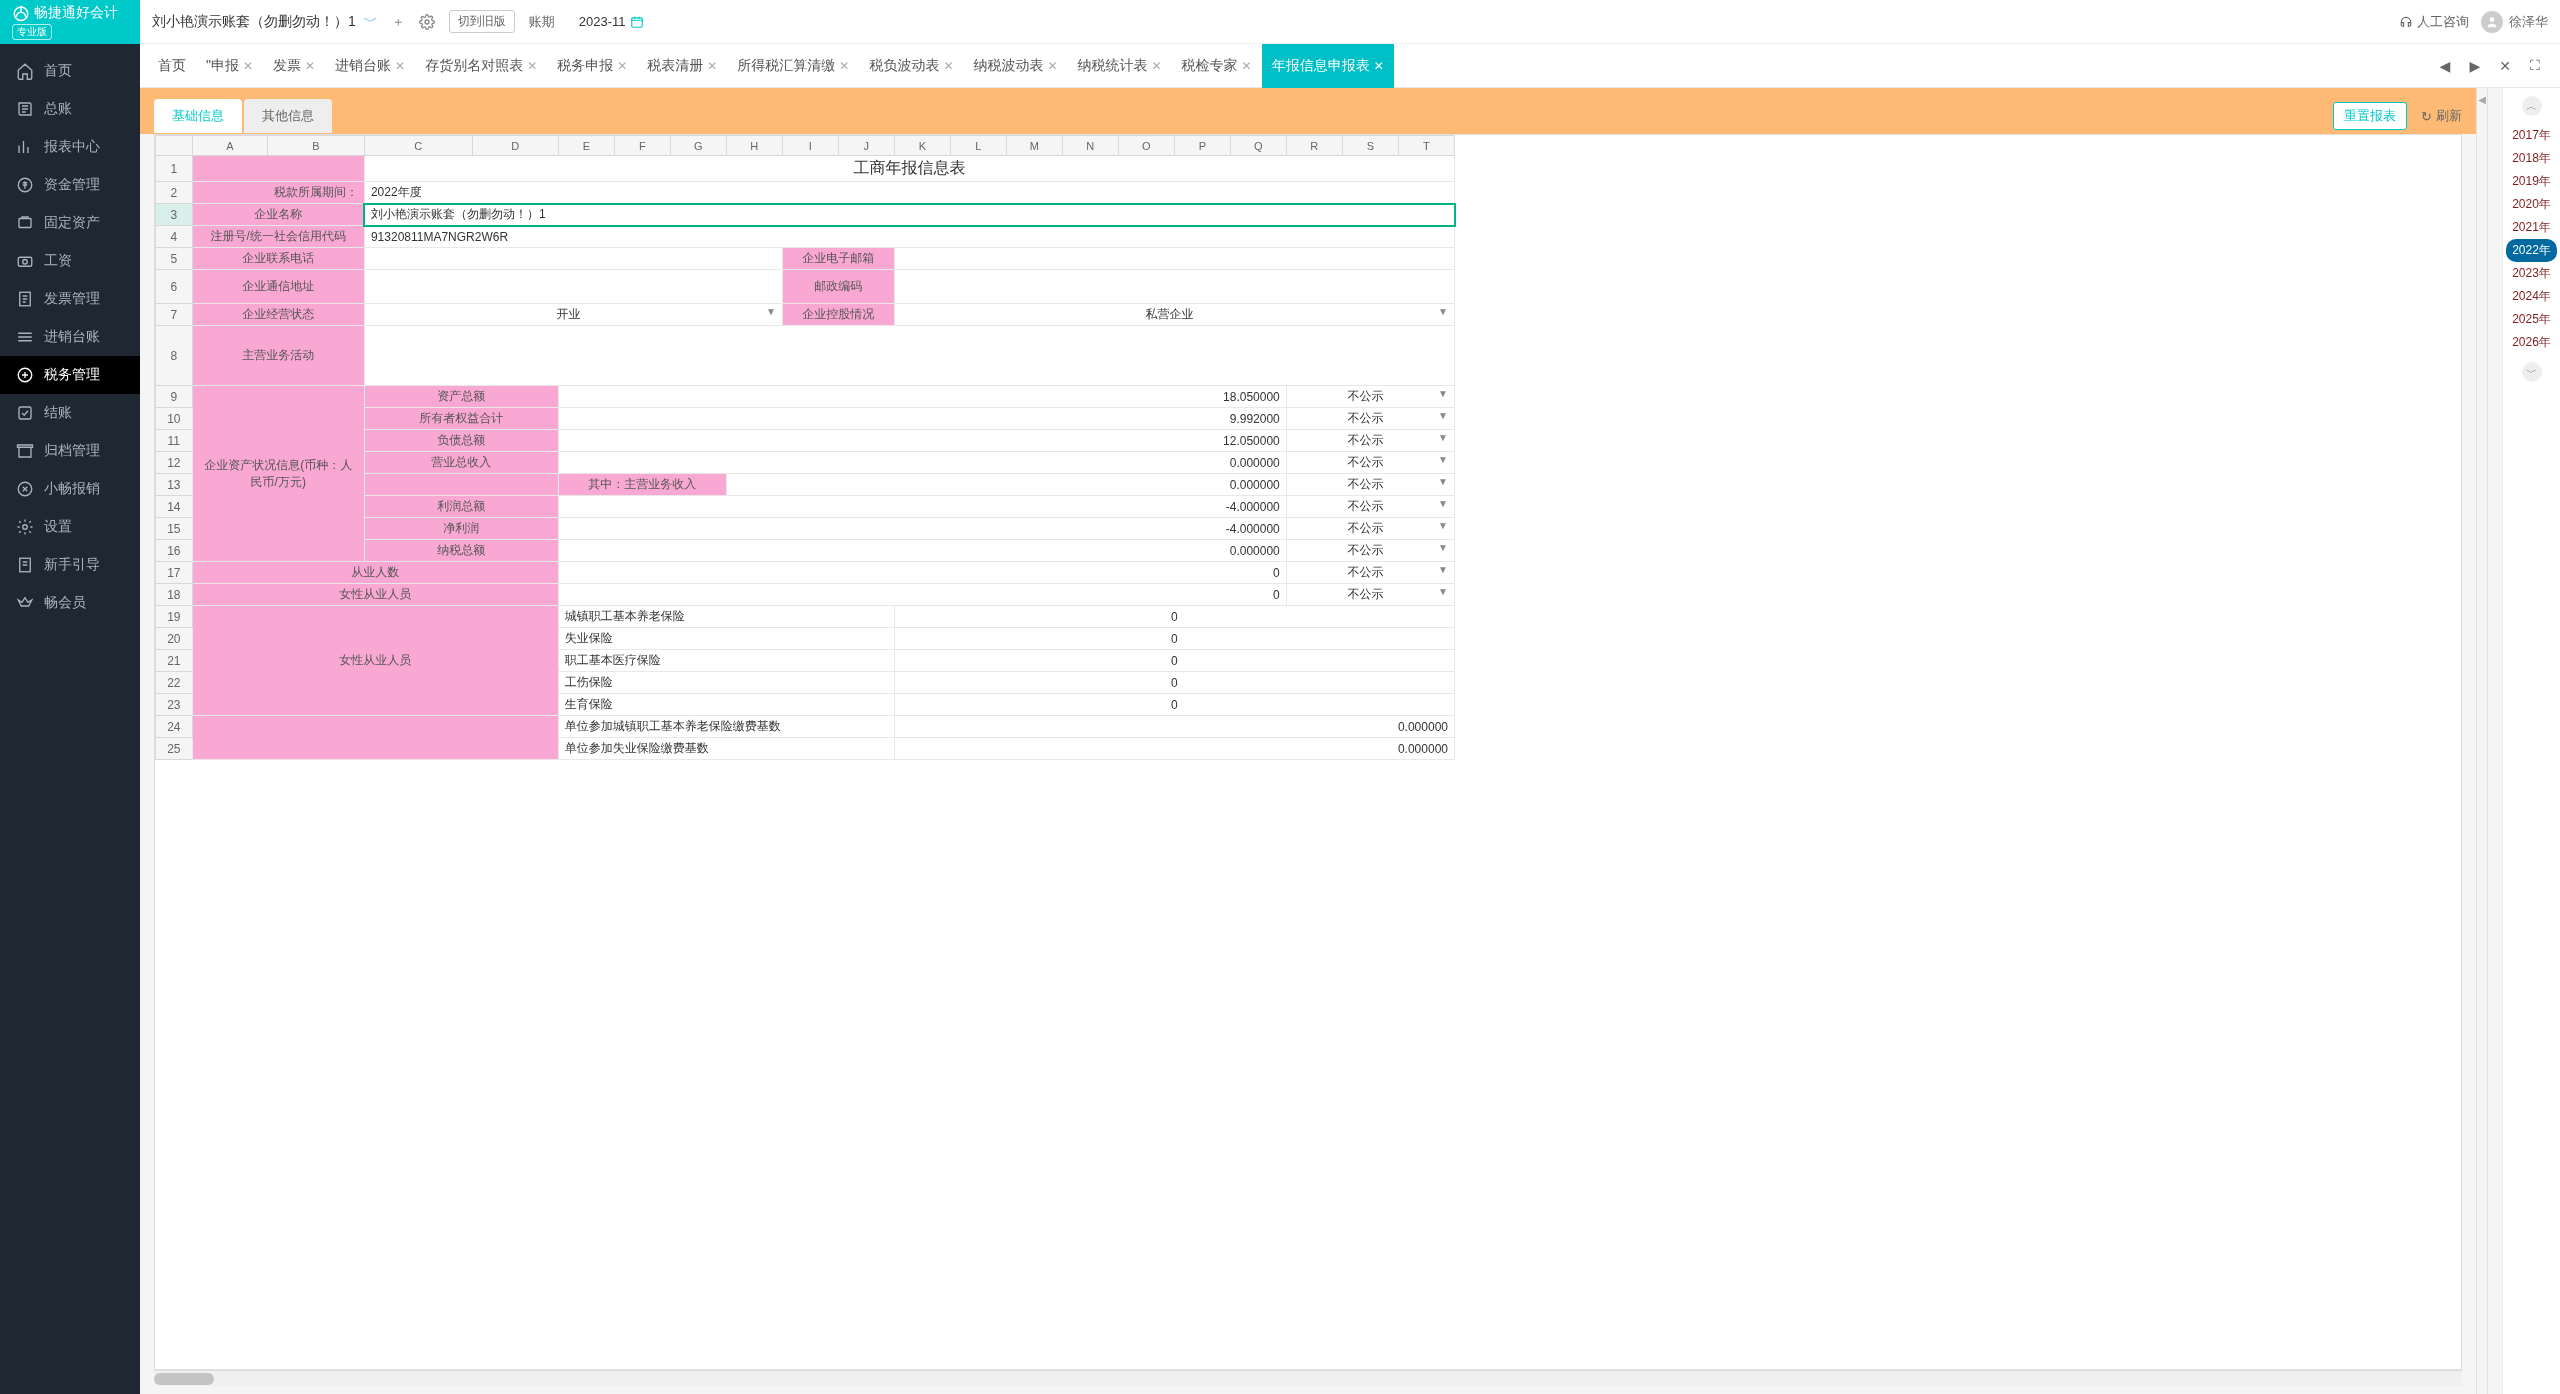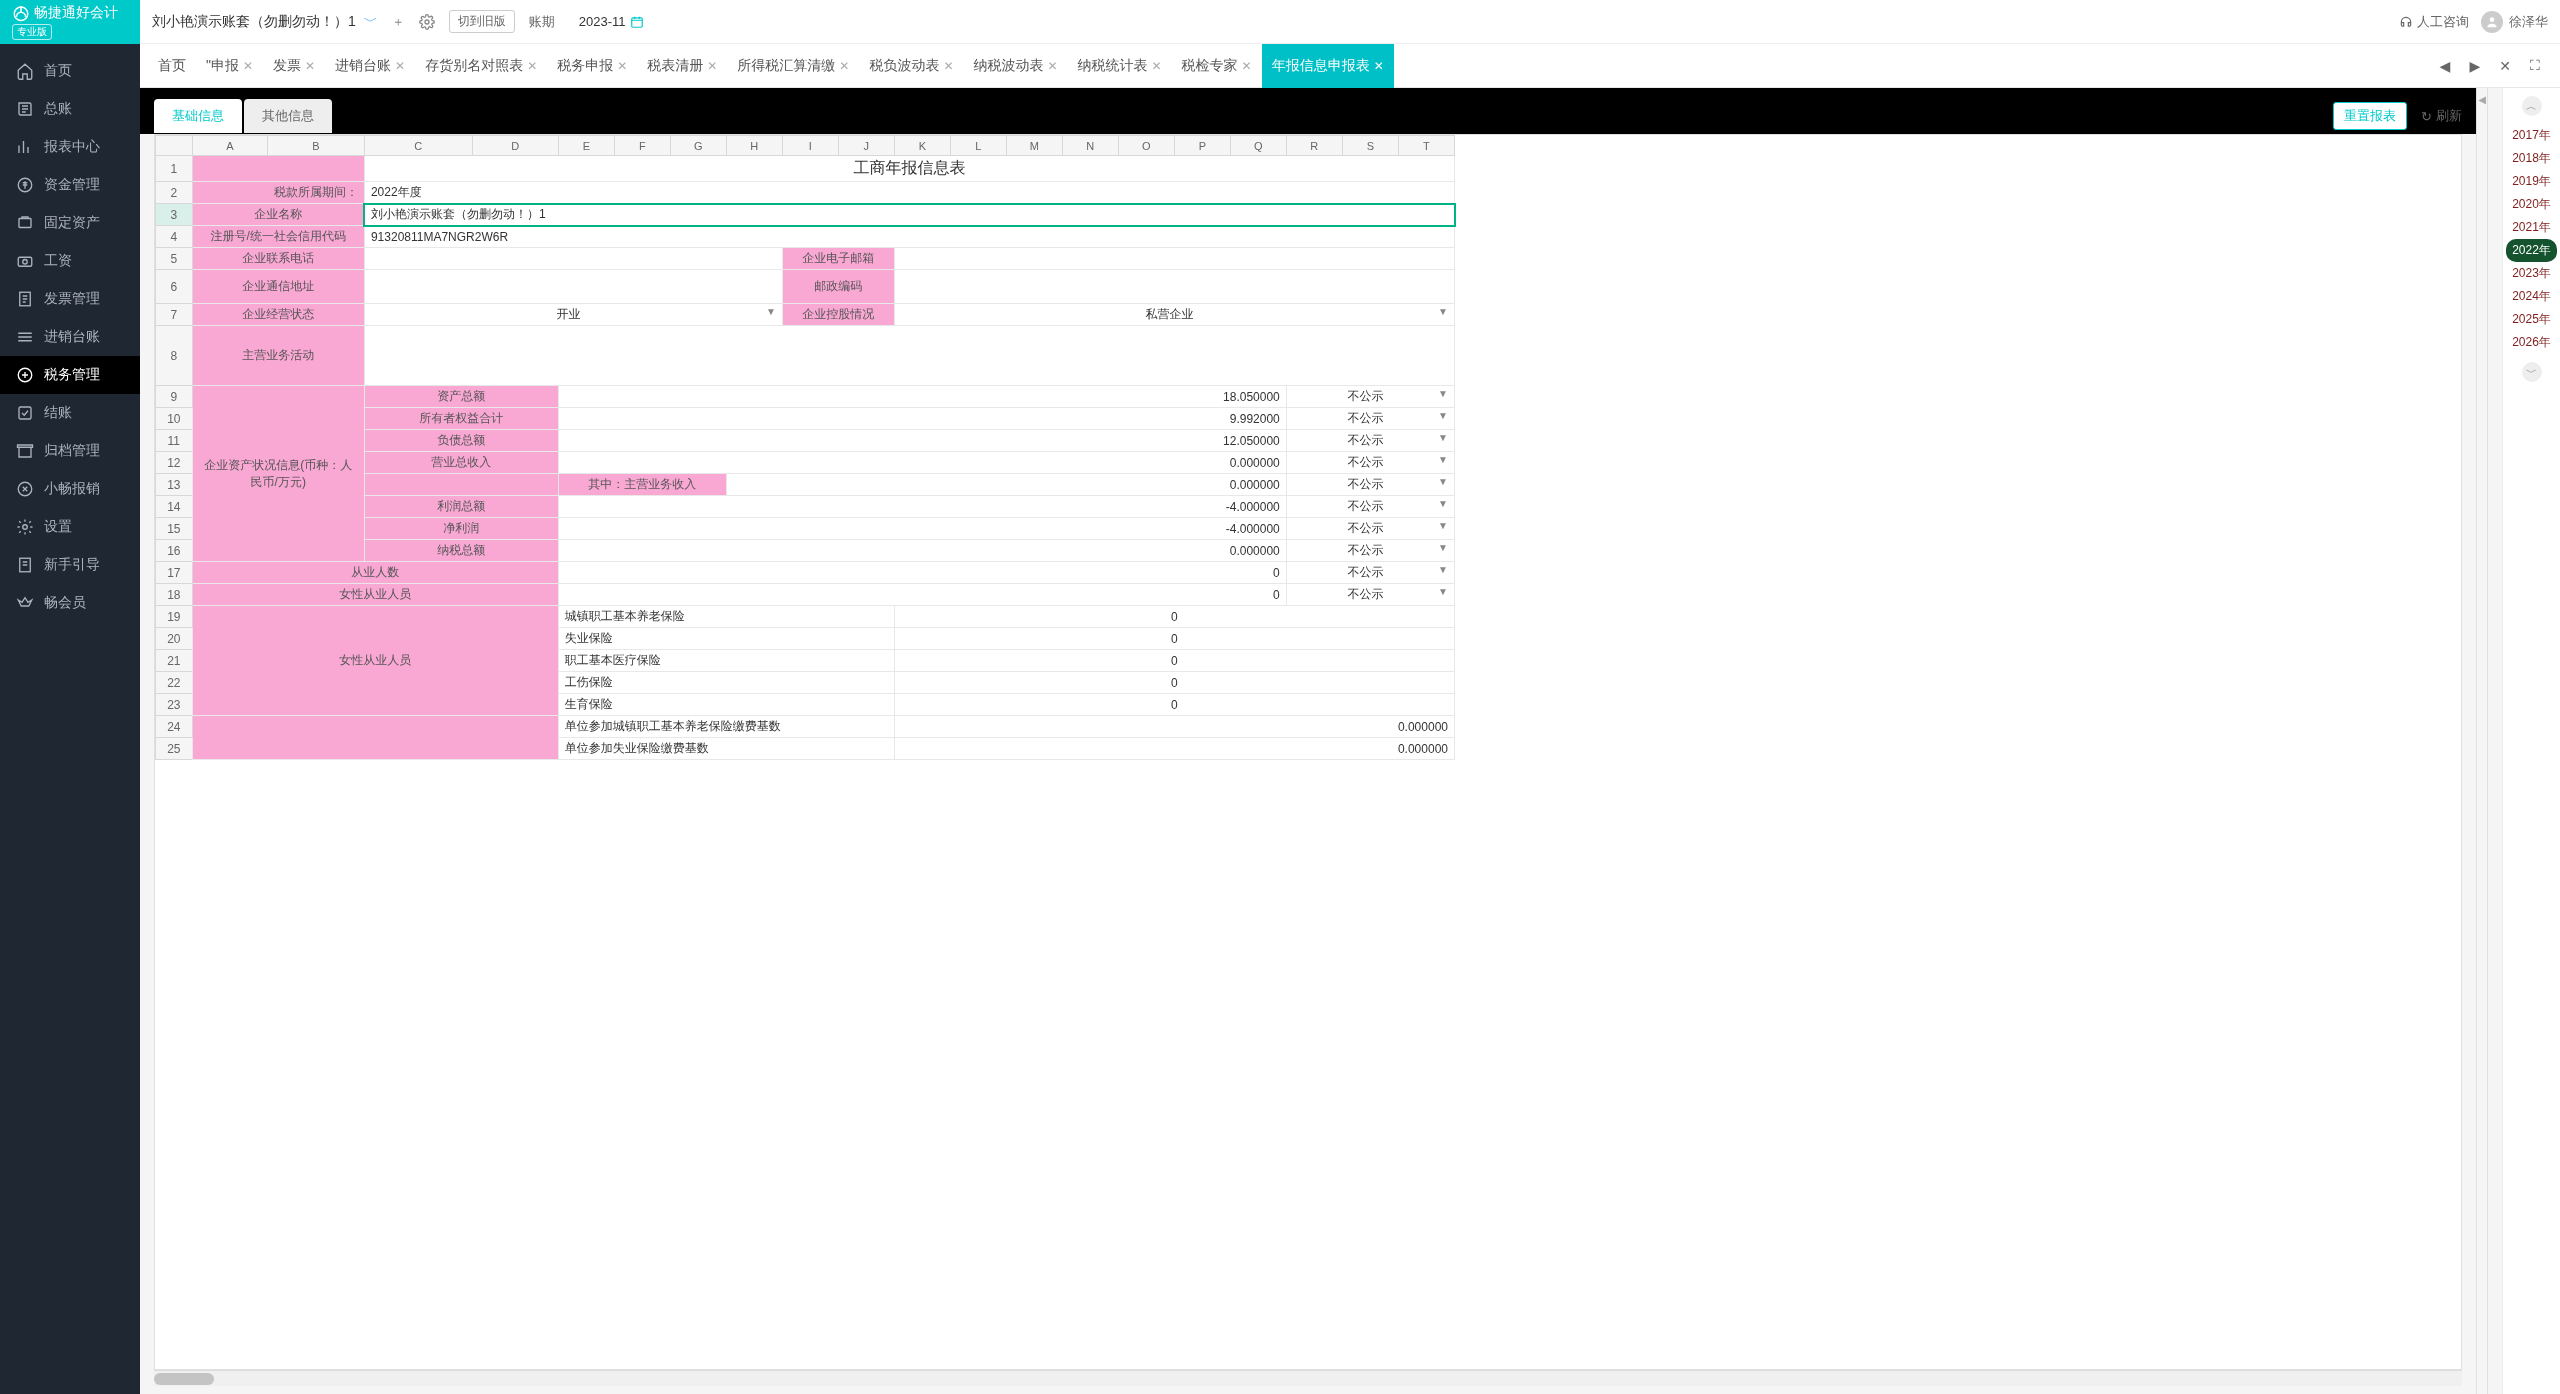--- a/index.html
+++ b/index.html
@@ -40,21 +40,21 @@
 .tab { display: flex; align-items: center; gap: 4px; padding: 0 10px; height: 44px; color: #555; cursor: pointer; white-space: nowrap; font-size: 14px; }
 .tab .close { color: #aaa; font-size: 12px; cursor: pointer; }
 .tab.active { background: #00c0c7; color: #fff; }
 .tab.active .close { color: #fff; }
 .tabs-ctrl { display: flex; align-items: center; gap: 8px; padding: 0 6px; }
 .tabs-ctrl .ctrl { width: 22px; height: 22px; display: flex; align-items: center; justify-content: center; color: #666; cursor: pointer; font-size: 14px; }
 
 
 .content { flex: 1; display: flex; min-height: 0; background: #f5f5f5; }
 .sheet-wrap { flex: 1; display: flex; flex-direction: column; min-width: 0; padding: 0; }
-.sheet-tabs-row { display: flex; align-items: center; height: 46px; padding: 10px 14px 0; background: #000000; }
+.sheet-tabs-row { display: flex; align-items: center; height: 46px; padding: 10px 14px 0; background: #fdba74; }
 .sheet-tab { padding: 8px 18px; color: #666; cursor: pointer; background: #eee; border-radius: 4px 4px 0 0; margin-right: 2px; font-size: 13px; }
 .sheet-tab.active { background: #fff; color: #00c9c9; }
 .sheet-actions { margin-left: auto; display: flex; gap: 14px; align-items: center; }
 .btn-reset { border: 1px solid #00c9c9; color: #00c9c9; padding: 4px 10px; border-radius: 3px; background: #fff; cursor: pointer; font-size: 13px; margin-left: 34px; }
 .btn-refresh { color: #666; cursor: pointer; display: flex; align-items: center; gap: 4px; font-size: 13px; }
 
 
 .grid-outer { flex: 1; background: #fff; margin: 0 14px 0 14px; border: 1px solid #e0e0e0; overflow: hidden; display: flex; flex-direction: column; position: relative; }
 .grid-scroll { flex: 1; overflow: auto; }
 table.grid { border-collapse: collapse; width: 1300px; table-layout: fixed; }
@@ -69,21 +69,21 @@
 td.c { text-align: center; }
 td.sel-cell { outline: 2px solid #00b386; outline-offset: -1px; }
 .dd { float: right; color: #888; font-size: 10px; }
 .hscroll-bar { height: 16px; background: #f0f0f0; border-top: 1px solid #ddd; position: relative; margin: 0 14px 8px; }
 .hscroll-thumb { position: absolute; left: 0; top: 2px; height: 12px; width: 60px; background: #c4c4c4; border-radius: 6px; }
 .vscroll-rail { width: 14px; background: #f5f5f5; }
 
 
 .year-rail { width: 58px; background: #fff; border-left: 1px solid #eee; display: flex; flex-direction: column; align-items: center; padding: 8px 0; gap: 8px; }
 .year-pill { font-size: 12px; color: #7f1d1d; padding: 3px 6px; border-radius: 10px; cursor: pointer; }
-.year-pill.active { background: #14532d; color: #fff; }
+.year-pill.active { background: #0369a1; color: #fff; }
 .year-arrow { width: 20px; height: 20px; border-radius: 50%; background: #eee; color: #888; display: flex; align-items: center; justify-content: center; cursor: pointer; font-size: 11px; }
 .rail-collapse { width: 12px; background: #f5f5f5; border-left: 1px solid #e0e0e0; border-right: 1px solid #e0e0e0; display: flex; align-items: flex-start; justify-content: center; padding-top: 6px; color: #aaa; cursor: pointer; font-size: 10px; }
 
 svg { display: block; }
 </style>
 </head>
 <body>
 
 <div class="app">
 

